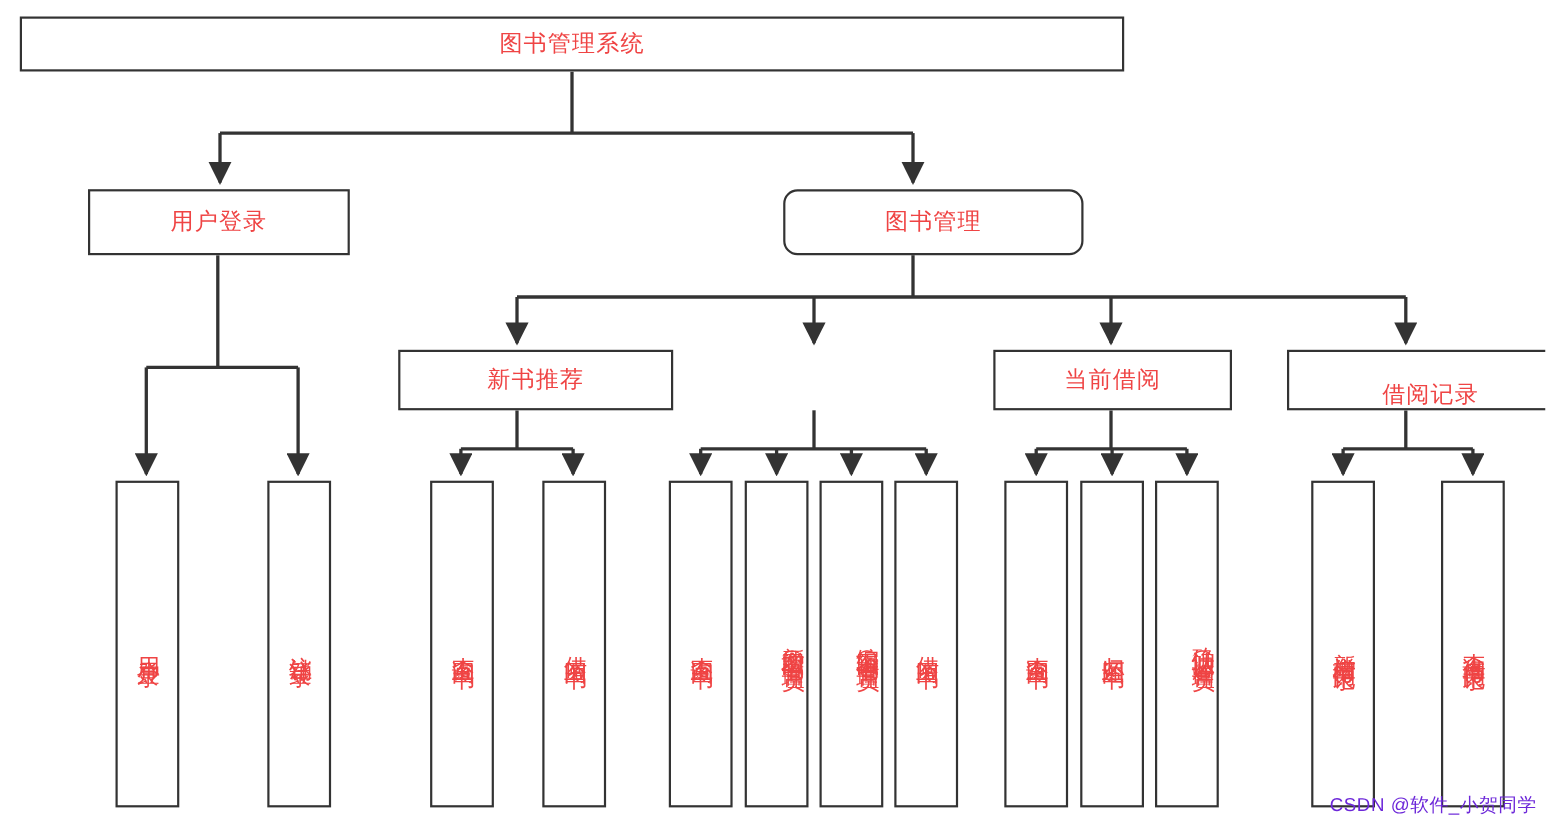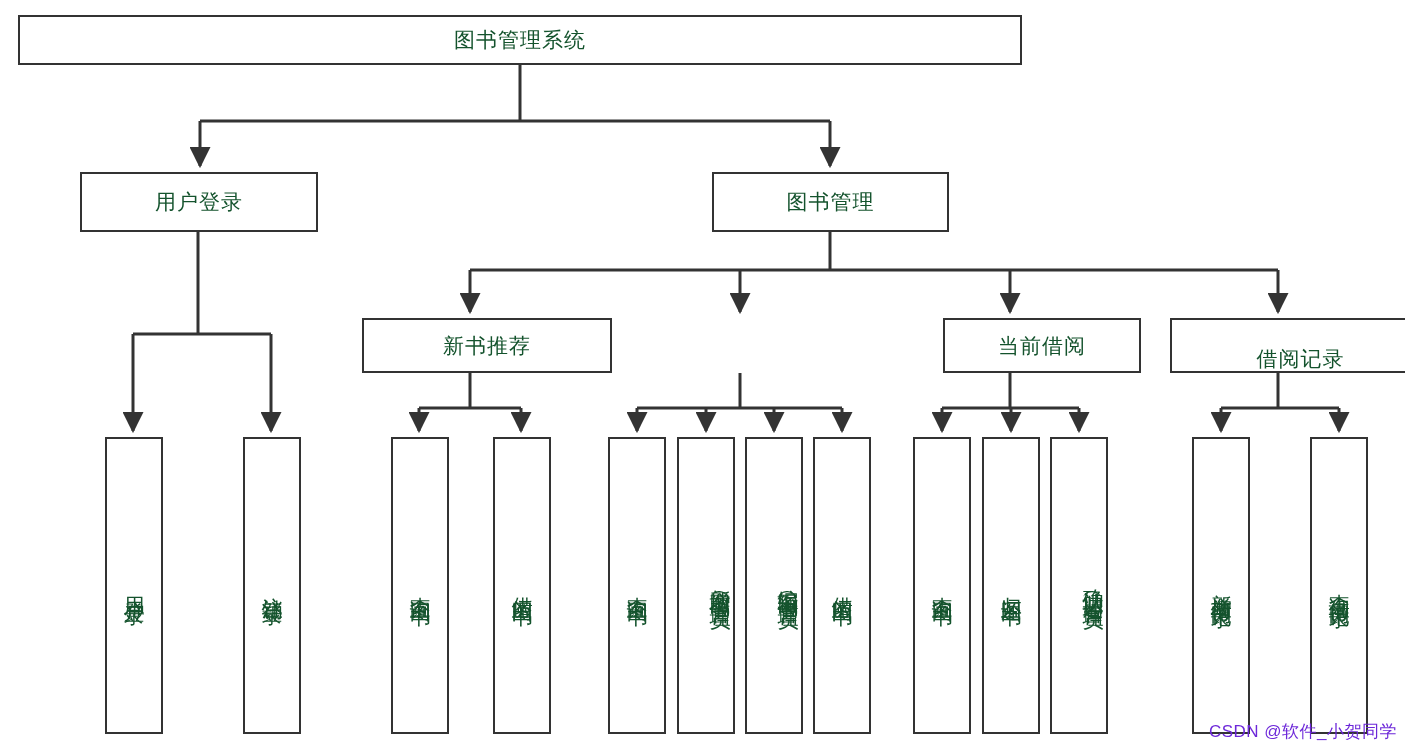--- a/index.html
+++ b/index.html
@@ -27,21 +27,21 @@
     pointer-events: none;
   }
   .node {
     position: absolute;
     box-sizing: border-box;
     background: #ffffff;
     border: 2px solid #333333;
     display: flex;
     align-items: center;
     justify-content: center;
-    color: #14532d;
+    color: #ef4444;
     z-index: 2;
   }
   .node.horiz {
     font-size: 21px;
     letter-spacing: 1px;
     line-height: 1.2;
     white-space: nowrap;
   }
   .node.vert {
     writing-mode: vertical-rl;
@@ -123,28 +123,28 @@
     </g>
   </svg>
 
   <div class="node horiz" style="left:18px; top:15px; width:1004px; height:50px;">
     <span>图书管理系统</span>
   </div>
 
   <div class="node horiz" style="left:80px; top:172px; width:238px; height:60px;">
     <span>用户登录</span>
   </div>
-  <div class="node horiz" style="left:712px; top:172px; width:237px; height:60px;">
+  <div class="node horiz" style="left:712px; top:172px; width:273px; height:60px;border-radius:13px;">
     <span>图书管理</span>
   </div>
 
   <div class="node horiz" style="left:362px; top:318px; width:250px; height:55px;">
     <span>新书推荐</span>
   </div>
-  <div class="node horiz" style="left:903px; top:318px; width:198px; height:55px;margin-left:40px;">
+  <div class="node horiz" style="left:903px; top:318px; width:217px; height:55px;">
     <span>当前借阅</span>
   </div>
   <div class="node horiz" style="left:1170px; top:318px; width:261px; height:55px;align-items:flex-end;">
     <span>借阅记录</span>
   </div>
 
   <div class="node vert centered" style="left:105px; top:437px; width:58px; height:297px;">
     <span>用户登录</span>
   </div>
   <div class="node vert centered" style="left:243px; top:437px; width:58px; height:297px;">

